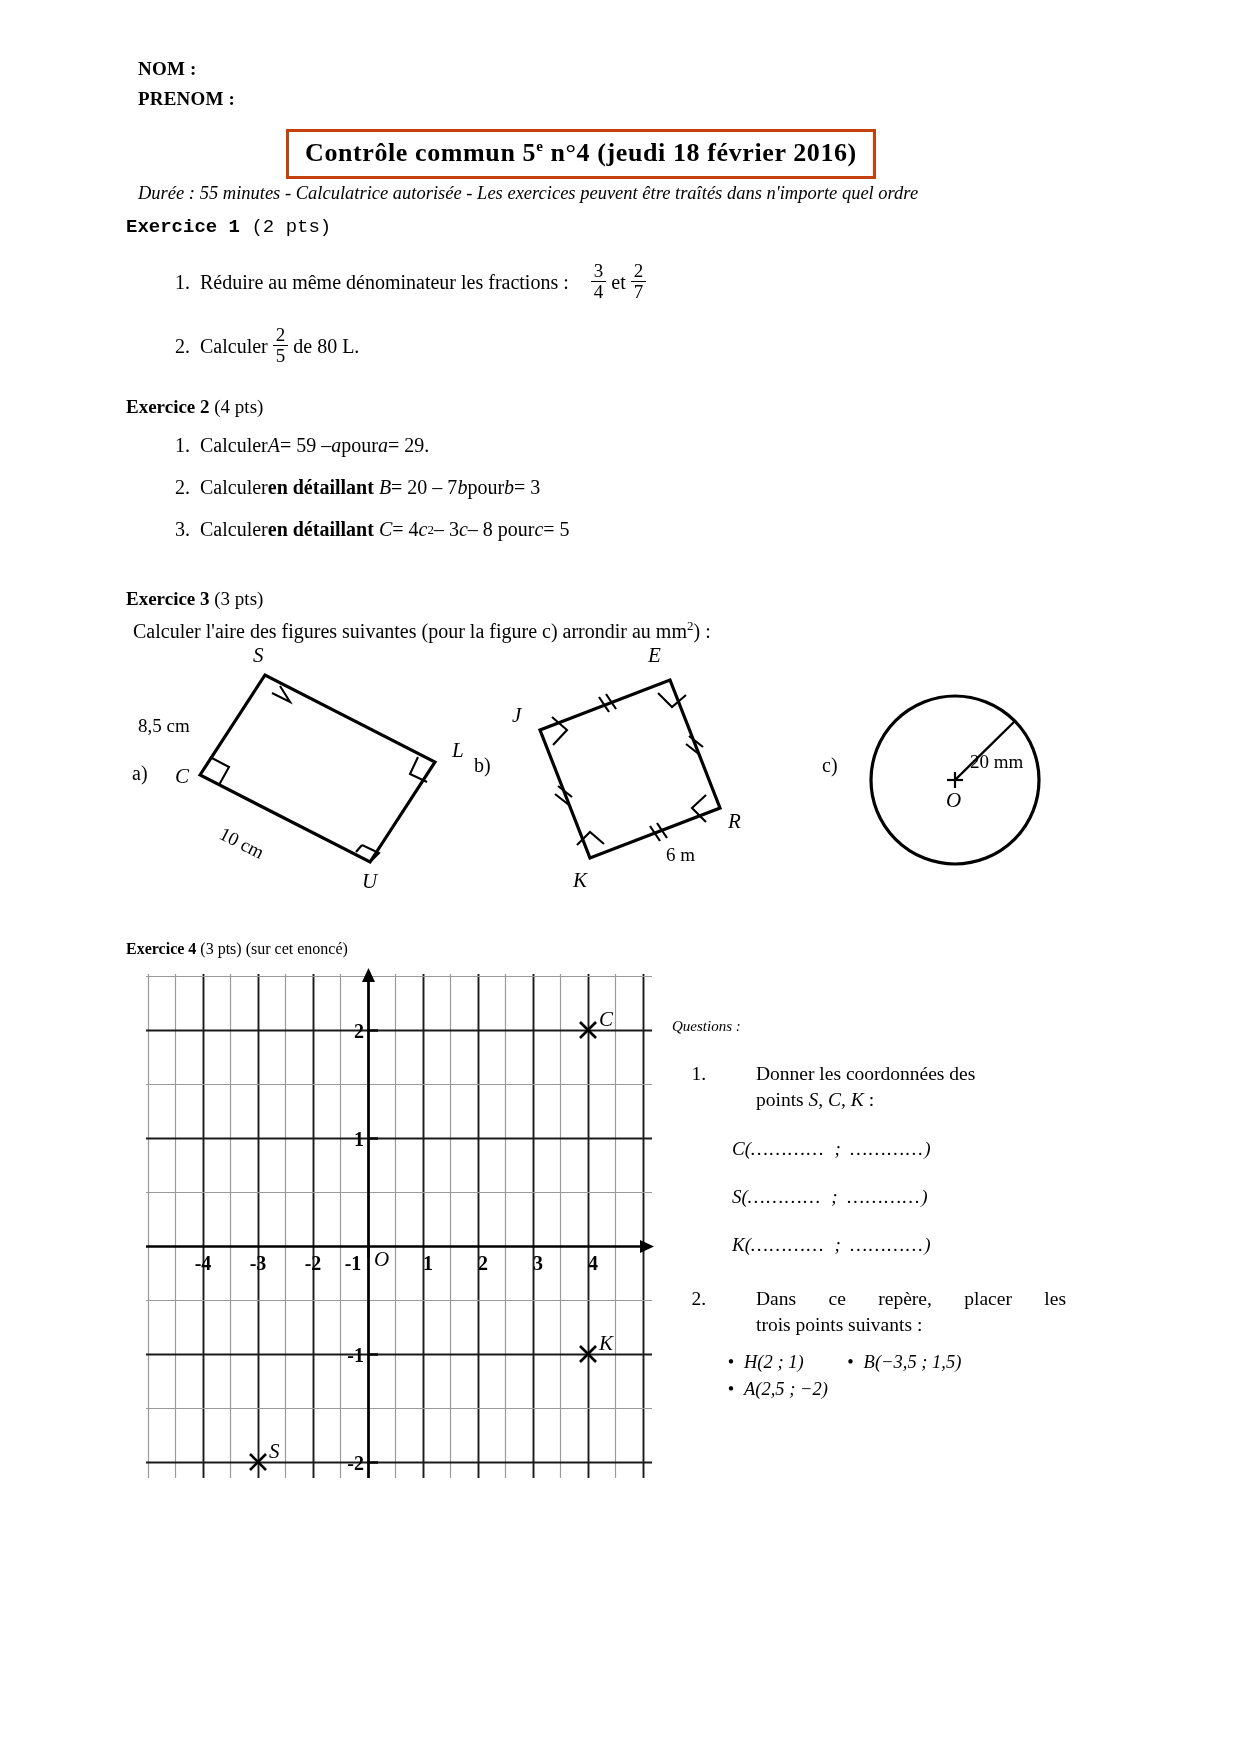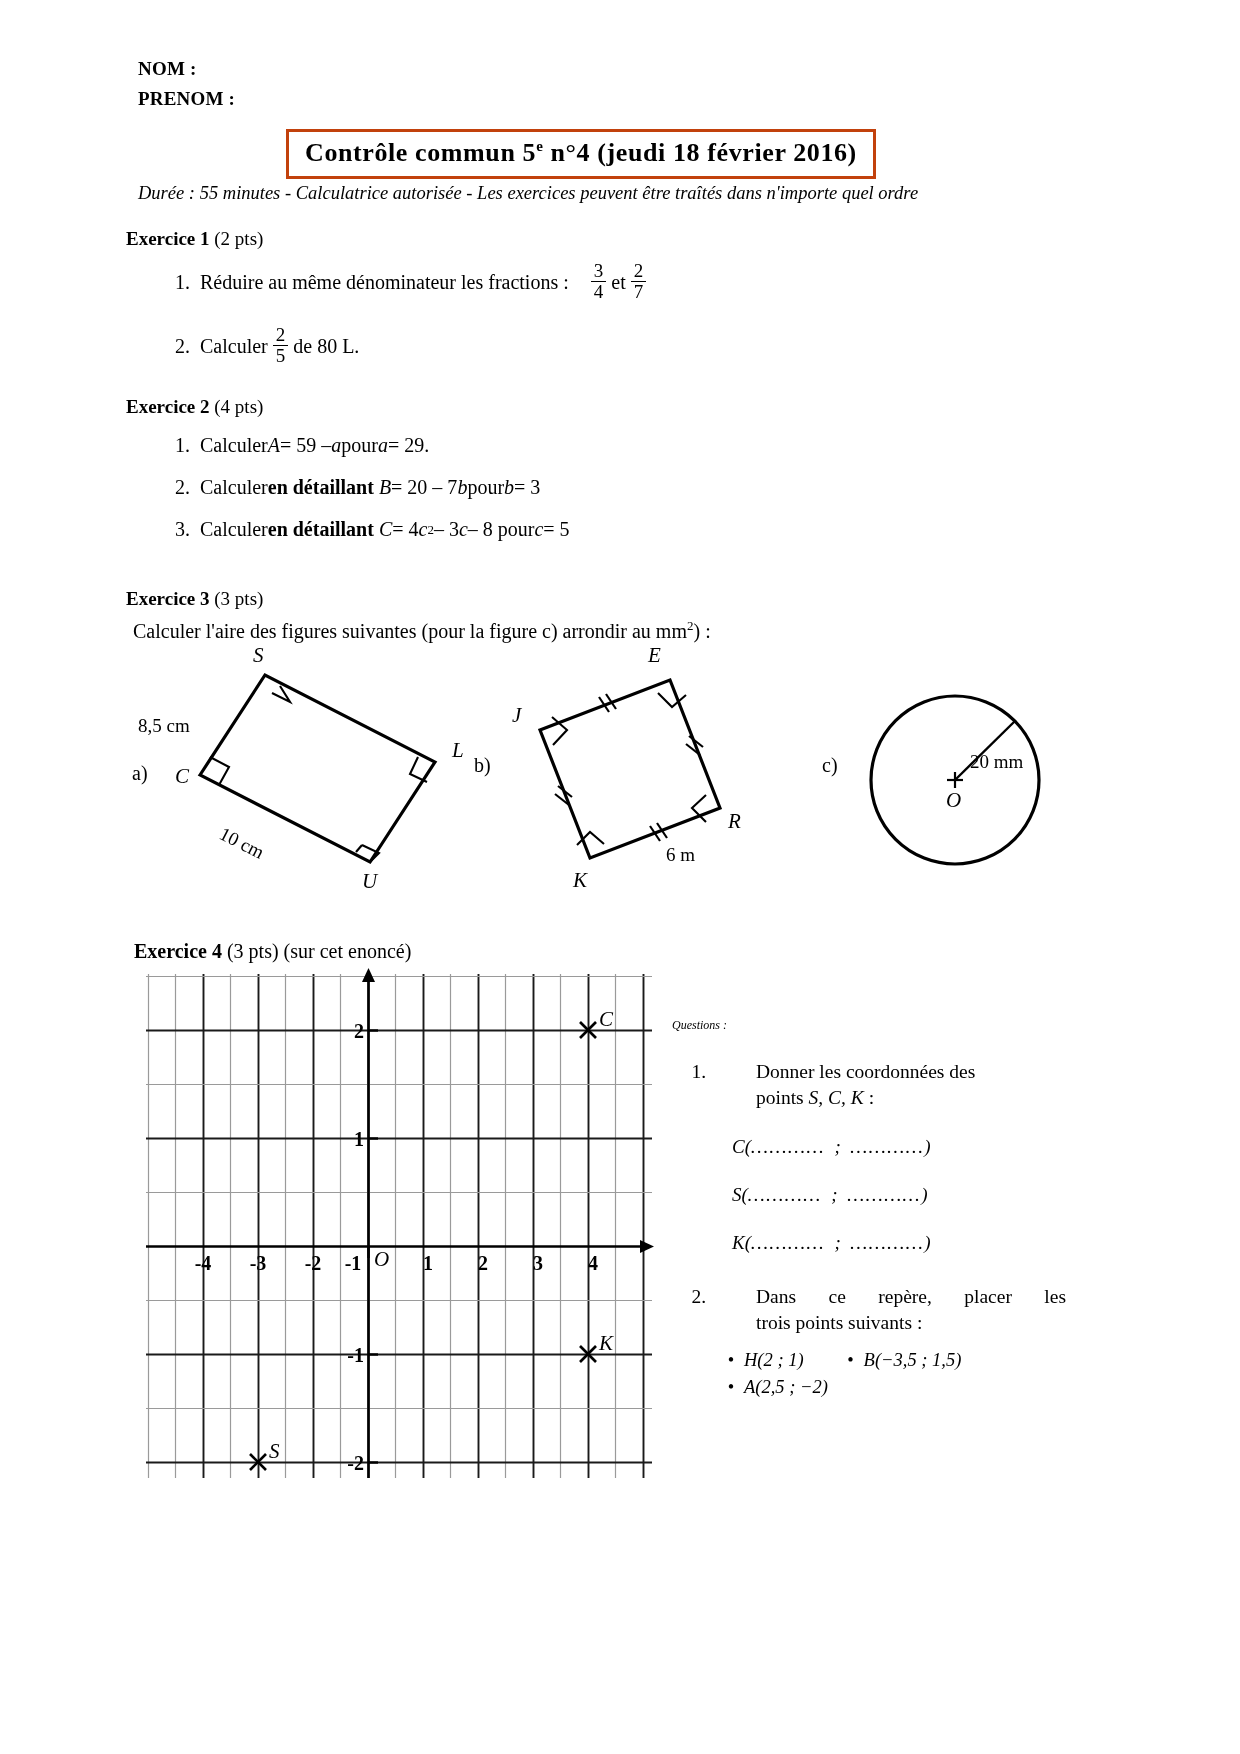--- a/index.html
+++ b/index.html
@@ -51,21 +51,21 @@
   
   .figs{position:absolute;left:0;top:640px;width:1240px;height:300px;}
   svg{overflow:visible;display:block;}
   .lbl{font-family:"Liberation Serif",serif;font-style:italic;font-size:21px;}
   .lbl-plain{font-family:"Liberation Serif",serif;font-size:19px;}
   .lbl-abc{font-family:"Liberation Serif",serif;font-size:20px;}
 
   
   .grid-wrap{position:absolute;left:140px;top:968px;}
   .qwrap{position:absolute;left:672px;top:1018px;width:400px;}
-  .q-title{font-style:italic;font-size:12px;}
+  .q-title{font-style:italic;font-size:15px;}
   .q-item{display:flex;font-size:19.5px;margin-top:14px;line-height:1.32;}
   .q-item .n{width:34px;flex:none;text-align:right;margin-right:10px;}
   .q-item .body{text-align:justify;margin-left:40px;}
   .coordline{font-size:19px;font-style:italic;margin:26px 0 0 60px;white-space:nowrap;}
   .coordline .dots{letter-spacing:1.6px;}
   .bullets{margin-top:14px;}
   .brow{display:flex;align-items:center;font-size:18.5px;margin-top:6px;}
   .bul{width:26px;text-align:center;}
   .bitem{font-style:italic;white-space:nowrap;}
 </style>
@@ -76,21 +76,21 @@
 
   <div class="nom">NOM :</div>
   <div class="prenom">PRENOM :</div>
 
   <div class="title-box">
     <span>Contrôle commun 5</span><sup>e</sup><span> n°4 (jeudi 18 février 2016)</span>
   </div>
 
   <div class="duree">Durée : 55 minutes - Calculatrice autorisée - Les exercices peuvent être traîtés dans n'importe quel ordre</div>
 
-  <div class="ex-head" style="left:126px;top:228px;">
+  <div class="ex-head" style="left:126px;top:216px;font-family:Liberation Mono, monospace;">
     <b>Exercice 1</b>
     <span class="pts">(2 pts)</span>
   </div>
 
   <div class="item" style="left:160px;top:262px;">
     <span class="num">1.</span>
     <span>Réduire au même dénominateur les fractions :</span>
     <span class="frac" style="margin-left:22px;">
       <span class="nu">3</span>
       <span class="den">4</span>
@@ -224,21 +224,21 @@
 
       <line x1="127" y1="140" x2="143" y2="140" stroke="#000" stroke-width="2.2"></line>
       <line x1="135" y1="132" x2="135" y2="148" stroke="#000" stroke-width="2.2"></line>
 
       <text class="lbl" x="126" y="167">O</text>
       <text class="lbl-plain" x="150" y="128">20 mm</text>
       <text class="lbl-abc" x="2" y="132">c)</text>
     </svg>
   </div>
 
-  <div class="ex-head" style="left:134px;top:940px;font-size:20px;">
+  <div class="ex-head" style="left:126px;top:940px;font-size:16px;">
     <b>Exercice 4</b>
     <span class="pts">(3 pts)</span>
     <span class="pts">(sur cet enoncé)</span>
   </div>
 
   <div class="grid-wrap">
     <svg width="560" height="520">
 
       <g stroke="#9a9a9a" stroke-width="1.2">
         <line x1="200.5" y1="6" x2="200.5" y2="510"></line>

